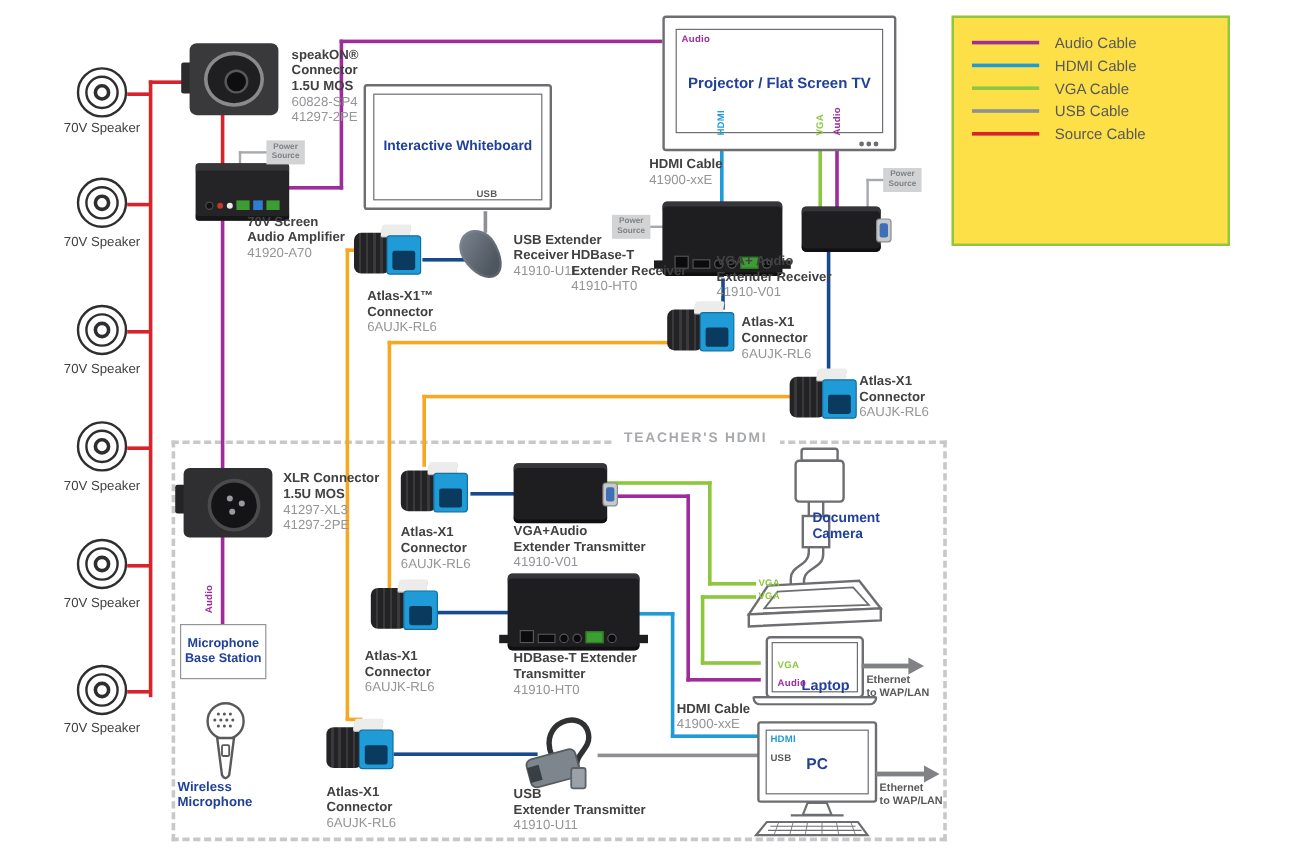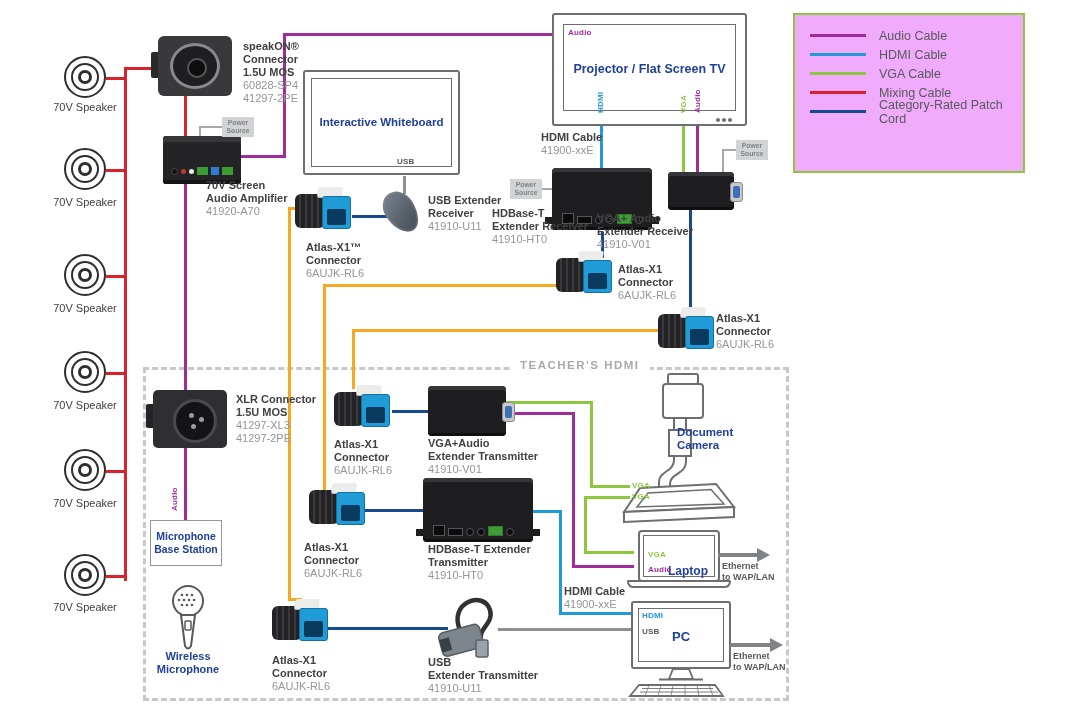--- a/index.html
+++ b/index.html
@@ -8,29 +8,29 @@
   
   .cable{position:absolute;z-index:1;}
   .pwrline{position:absolute;z-index:1;}
   
   .dev-label{position:absolute;font-size:11px;line-height:13px;z-index:4;}
   .dev-label .nm{display:block;font-weight:bold;color:#414042;}
   .dev-label .pt{display:block;color:#939598;}
   .blue-title{color:#21409A;font-weight:bold;}
   .port-label{position:absolute;font-size:8px;font-weight:bold;z-index:4;letter-spacing:.2px;}
   .vtext{writing-mode:vertical-rl;transform:rotate(180deg);}
-  .center{text-align:center;}
+  .center{text-align:left;}
   
   .desk{position:absolute;left:143px;top:367px;width:640px;height:328px;
         border:3px dashed #C7C8CA;z-index:0;}
   .desk-label{position:absolute;left:510px;top:359px;z-index:2;background:#fff;
         padding:0 10px;font-size:11.5px;font-weight:bold;color:#A7A9AC;letter-spacing:1.5px;}
   
-  .legend{position:absolute;left:793px;top:13px;width:232px;height:160px;
-          border:2px solid #8DC63F;z-index:2;background:#f0abfc;box-sizing:border-box;padding-top:11px;}
+  .legend{position:absolute;left:793px;top:13px;width:232px;height:192px;
+          border:2px solid #8DC63F;z-index:2;background:#fde047;box-sizing:border-box;padding-top:11px;}
   .legend-row{display:flex;align-items:center;height:19px;margin-left:15px;}
   .legend-swatch{width:56px;height:3px;margin-right:13px;flex:none;}
   .legend-label{font-size:12.5px;color:#58595B;}
   
   .frame{position:absolute;border:2px solid #6D6E71;border-radius:3px;background:#fff;z-index:2;box-sizing:border-box;}
   .frame-inner{position:absolute;border:1.5px solid #6D6E71;background:#fff;box-sizing:border-box;}
   .dots3{position:absolute;width:4px;height:4px;border-radius:50%;background:#6D6E71;
          box-shadow:6px 0 0 #6D6E71,12px 0 0 #6D6E71;z-index:3;}
   
   .speaker{position:absolute;width:42px;height:42px;border:2.5px solid #2E2E30;border-radius:50%;z-index:2;box-sizing:border-box;background:#fff;}
@@ -172,26 +172,26 @@
     </div>
     <div class="legend-row">
       <div class="legend-swatch" style="background-color: rgb(31, 155, 215);"></div>
       <span class="legend-label">HDMI Cable</span>
     </div>
     <div class="legend-row">
       <div class="legend-swatch" style="background-color: rgb(141, 198, 63);"></div>
       <span class="legend-label">VGA Cable</span>
     </div>
     <div class="legend-row">
+      <div class="legend-swatch" style="background-color: rgb(142, 144, 147);"></div>
+      <span class="legend-label">USB Cable</span>
+    </div>
+    <div class="legend-row">
       <div class="legend-swatch" style="background-color: rgb(216, 35, 42);"></div>
-      <span class="legend-label">Mixing Cable</span>
-    </div>
-    <div class="legend-row">
-      <div class="legend-swatch" style="background-color: rgb(23, 73, 141);"></div>
-      <span class="legend-label">Category-Rated Patch Cord</span>
+      <span class="legend-label">Source Cable</span>
     </div>
   </div>
 
   <div class="speaker" style="left:64px;top:56px;"></div>
   <div class="speaker-label" style="left:43px;top:101px;">70V Speaker</div>
   <div class="speaker" style="left:64px;top:148px;"></div>
   <div class="speaker-label" style="left:43px;top:196px;">70V Speaker</div>
   <div class="speaker" style="left:64px;top:254px;"></div>
   <div class="speaker-label" style="left:43px;top:302px;">70V Speaker</div>
   <div class="speaker" style="left:64px;top:351px;"></div>
@@ -267,21 +267,21 @@
       <div class="prt sm"></div>
         <div class="prt sm"></div>
         <div class="prt grn" style="height:8px;"></div>
         <div class="prt sm"></div>
     </div>
   </div>
   <div class="power" style="left:510px;top:179px;">
     <span>Power</span>
     <span>Source</span>
   </div>
-  <div class="dev-label" style="left:492px;top:207px;">
+  <div class="dev-label" style="left:476px;top:207px;">
     <span class="nm">HDBase-T</span>
     <span class="nm">Extender Receiver</span>
     <span class="pt">41910-HT0</span>
   </div>
 
   <div class="bbox" style="left:668px;top:172px;width:66px;height:38px;">
     <div class="vgaport" style="right:-9px;top:10px;"></div>
   </div>
   <div class="power" style="left:736px;top:140px;">
     <span>Power</span>

